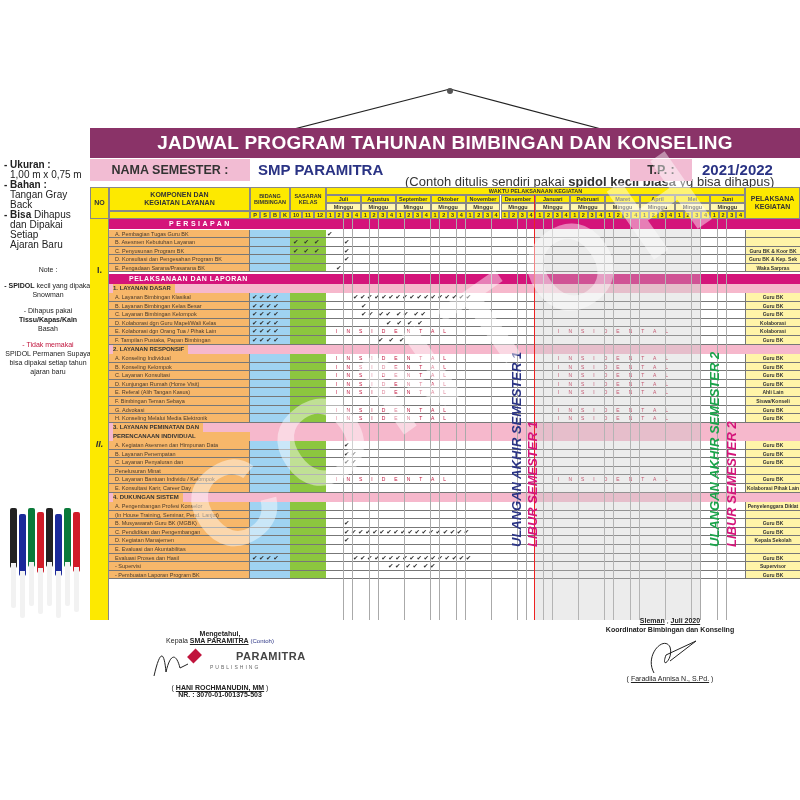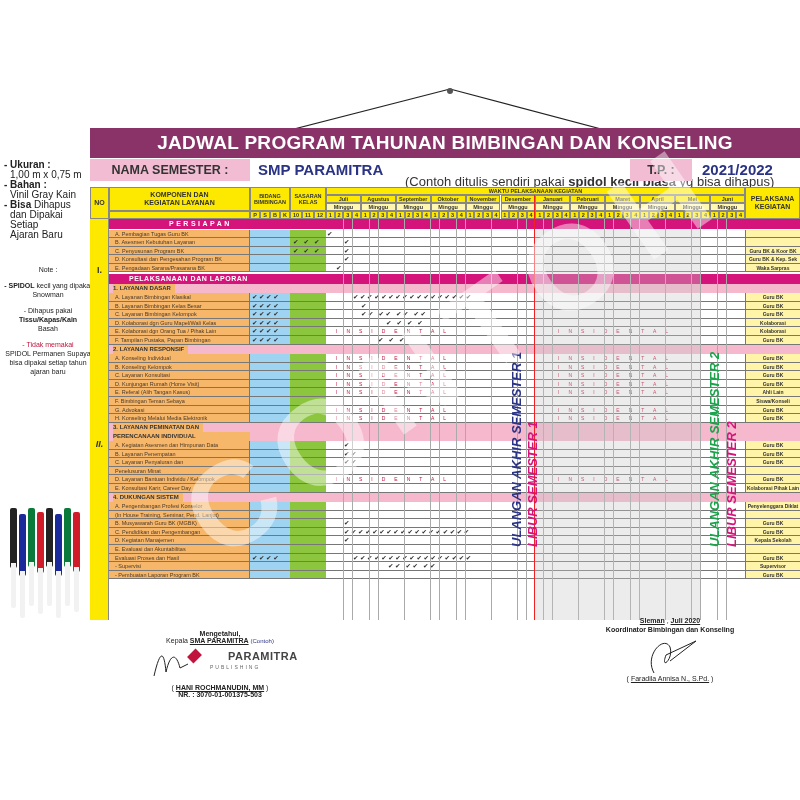--- a/index.html
+++ b/index.html
@@ -66,21 +66,21 @@
 <svg class="hanger" viewBox="0 0 800 130">
   <line x1="290" y1="130" x2="450" y2="89" stroke="#222" stroke-width="1.2"></line>
   <line x1="450" y1="89" x2="605" y2="130" stroke="#222" stroke-width="1.2"></line>
   <circle cx="450" cy="91" r="3" fill="#555"></circle>
 </svg>
 
 <div class="side-notes">
   <div><span class="b">- Ukuran :</span></div>
   <div class="ind">1,00 m x 0,75 m</div>
   <div><span class="b">- Bahan :</span></div>
-  <div class="ind">Vinil Gray Kain</div>
+  <div class="ind">Tangan Gray Back</div>
   <div><span class="b">- Bisa</span><span> Dihapus</span></div>
   <div class="ind">dan Dipakai Setiap</div>
   <div class="ind">Ajaran Baru</div>
 </div>
 
 <div class="note-block">
   <p>Note :</p>
   <p><b>- SPIDOL</b><span> kecil yang dipakai Snowman</span></p>
   <p><span>- Dihapus pakai</span><br><b>Tissu/Kapas/Kain</b><br><span>Basah</span></p>
   <p><span class="red">- Tidak memakai</span><br><span>SPIDOL Permanen Supaya bisa dipakai setiap tahun ajaran baru</span></p>
@@ -581,21 +581,21 @@
 
 <div class="watermark">CONTOH</div>
 
 <div class="sig-left">
   <div style="font-weight:bold;">Mengetahui,</div>
   <div><span>Kepala</span> <span class="u">SMA PARAMITRA</span> <span style="color:#2a3384;font-size:6px;">(Contoh)</span></div>
   <div style="height:40px;position:relative;">
     <svg width="40" height="36" style="position:absolute;left:10px;top:2px;">
         <path d="M4 30 C10 4, 14 4, 16 26 C20 8, 26 6, 30 22 L38 18" stroke="#222" fill="none" stroke-width="1"></path>
       </svg>
-    <div class="logo-txt" style="position:absolute;left:64px;top:6px;color:#444;padding-left:24px;">PARAMITRA</div>
+    <div class="logo-txt" style="position:absolute;left:72px;top:6px;color:#444;padding-left:24px;">PARAMITRA</div>
     <div style="position:absolute;left:70px;top:20px;font-size:5px;letter-spacing:2px;color:#666;">PUBLISHING</div>
     <div style="position:absolute;left:50px;top:6px;width:9px;height:12px;background:#c0143c;transform:rotate(45deg);"></div>
   </div>
   <div>( <span class="u">HANI ROCHMANUDIN, MM</span> )</div>
   <div style="font-weight:bold;">NR. : 3070-01-001375-503</div>
 </div>
 
 <div class="sig-right">
   <div><span class="u">Sleman</span> , <span class="u">Juli 2020</span></div>
   <div style="font-weight:bold;margin-top:2px;">Koordinator Bimbingan dan Konseling</div>

